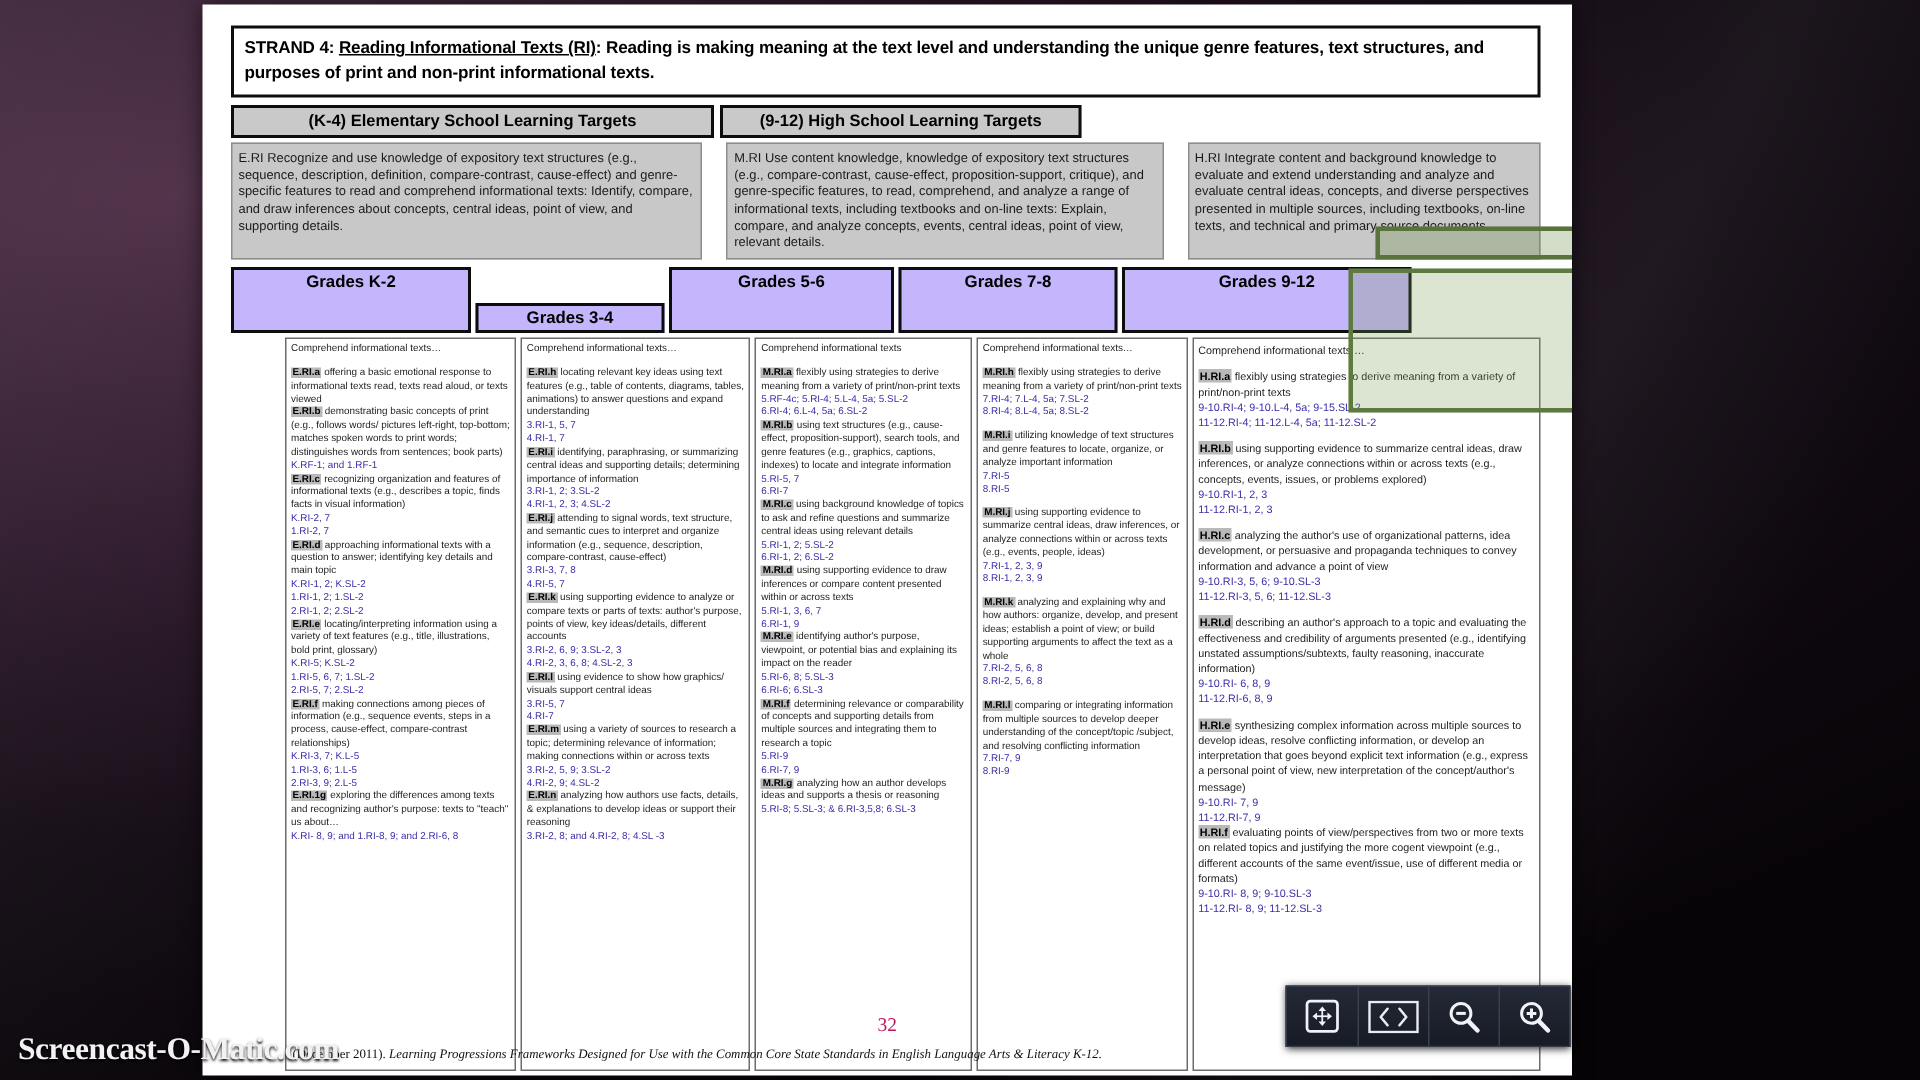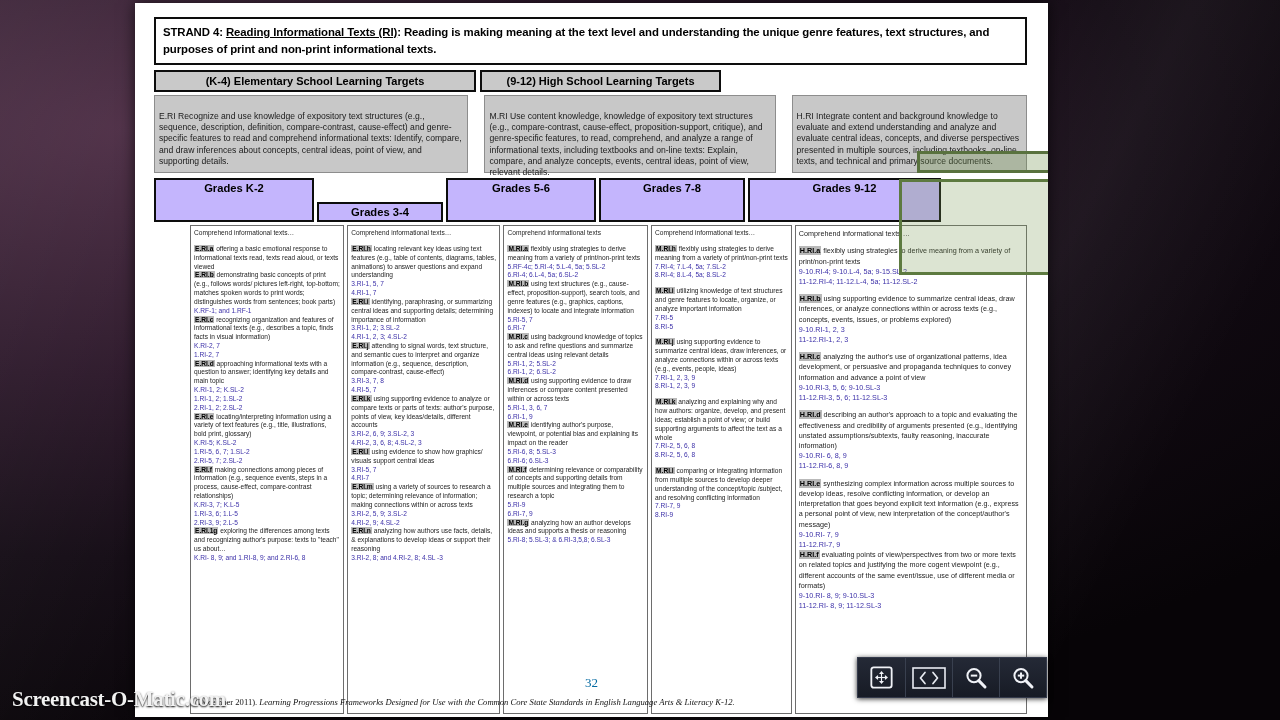--- a/index.html
+++ b/index.html
@@ -72,21 +72,21 @@
   .h-hi { width: 241px; }
 
   
   .band-row { display: flex; margin-top: 3px; }
   .band-cell {
     border: 1px solid #8d8d8d;
     background: #c8c8c8;
     font-size: 8.6px;
     line-height: 1.3;
     color: #1a1a1a;
-    padding: 15px 4px 3px 4px;
+    padding: 4px 4px 3px 4px;
   }
   .band-cell + .band-cell { margin-left: 16px; }
   .b-el { width: 322px; height: 78px; }
   .b-mi { width: 298px; height: 78px; }
   .b-hi { width: 241px; height: 78px; }
 
   
   .grade-row { display: flex; margin-top: 5px; }
   .grade-cell {
     border: 2.2px solid #0d0d0d;
@@ -144,21 +144,21 @@
   #hl-top { left: 782px; top: 148px; width: 244px; height: 22px; }
   #hl-body { left: 764px; top: 176px; width: 262px; height: 96px;
              border-color:#5d7a40; background: rgba(120,152,82,0.26); }
 
   
   #pagenum {
     position: absolute; left: 0; right: 0; top: 672px;
     text-align: center;
     font-family: "Liberation Serif", serif;
     font-size: 13px;
-    color: #0369a1;
+    color: #be185d;
   }
   #citation {
     position: absolute; left: 60px; top: 694px;
     width: 840px;
     font-family: "Liberation Serif", serif;
     font-size: 8.6px;
     font-style: italic;
     color: #111;
     white-space: nowrap;
   }

